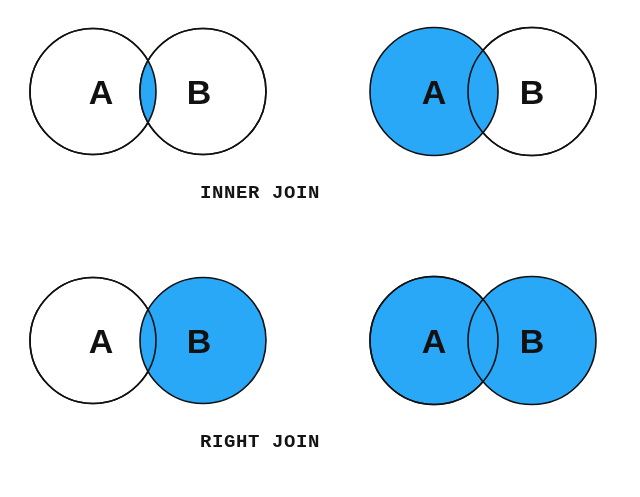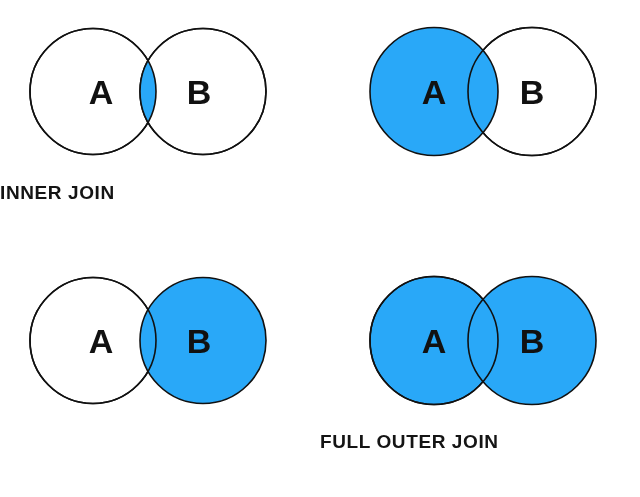--- a/index.html
+++ b/index.html
@@ -45,22 +45,22 @@
     fill: #111111;
     text-anchor: middle;
     dominant-baseline: central;
     letter-spacing: 0px;
   }
   .join-caption {
     position: absolute;
     left: 0;
     top: 182px;
     width: 320px;
-    text-align: left;
-    font-family: Liberation Sans, sans-serif;
+    text-align: right;
+    font-family: Liberation Mono, monospace;
     font-weight: bold;
     font-size: 19px;
     letter-spacing: 0.6px;
     color: #141414;
     white-space: nowrap;
   }
 </style>
 </head>
 <body>
 
@@ -105,26 +105,26 @@
   </div>
 
   <div class="panel panel-2">
     <svg class="venn" viewBox="0 0 320 185">
       <circle cx="93" cy="91.5" r="63" fill="#ffffff" stroke="#111111" stroke-width="1.6"></circle>
       <circle cx="203" cy="91.5" r="63" fill="#29a8f8" stroke="#111111" stroke-width="1.6"></circle>
       <circle cx="93" cy="91.5" r="63" fill="none" stroke="#111111" stroke-width="1.6"></circle>
       <text class="set-letter" x="101" y="92">A</text>
       <text class="set-letter" x="199" y="92">B</text>
     </svg>
+    <div class="join-caption">RIGHT JOIN</div>
   </div>
 
   <div class="panel panel-3">
     <svg class="venn" viewBox="0 0 320 185">
       <circle cx="114" cy="91.5" r="64" fill="#29a8f8" stroke="#111111" stroke-width="1.6"></circle>
       <circle cx="212" cy="91.5" r="64" fill="#29a8f8" stroke="#111111" stroke-width="1.6"></circle>
       <circle cx="114" cy="91.5" r="64" fill="none" stroke="#111111" stroke-width="1.6"></circle>
       <text class="set-letter" x="114" y="92">A</text>
       <text class="set-letter" x="212" y="92">B</text>
     </svg>
-    <div class="join-caption">FULL OUTER JOIN</div>
   </div>
 
 </div>
 
 </body></html>

